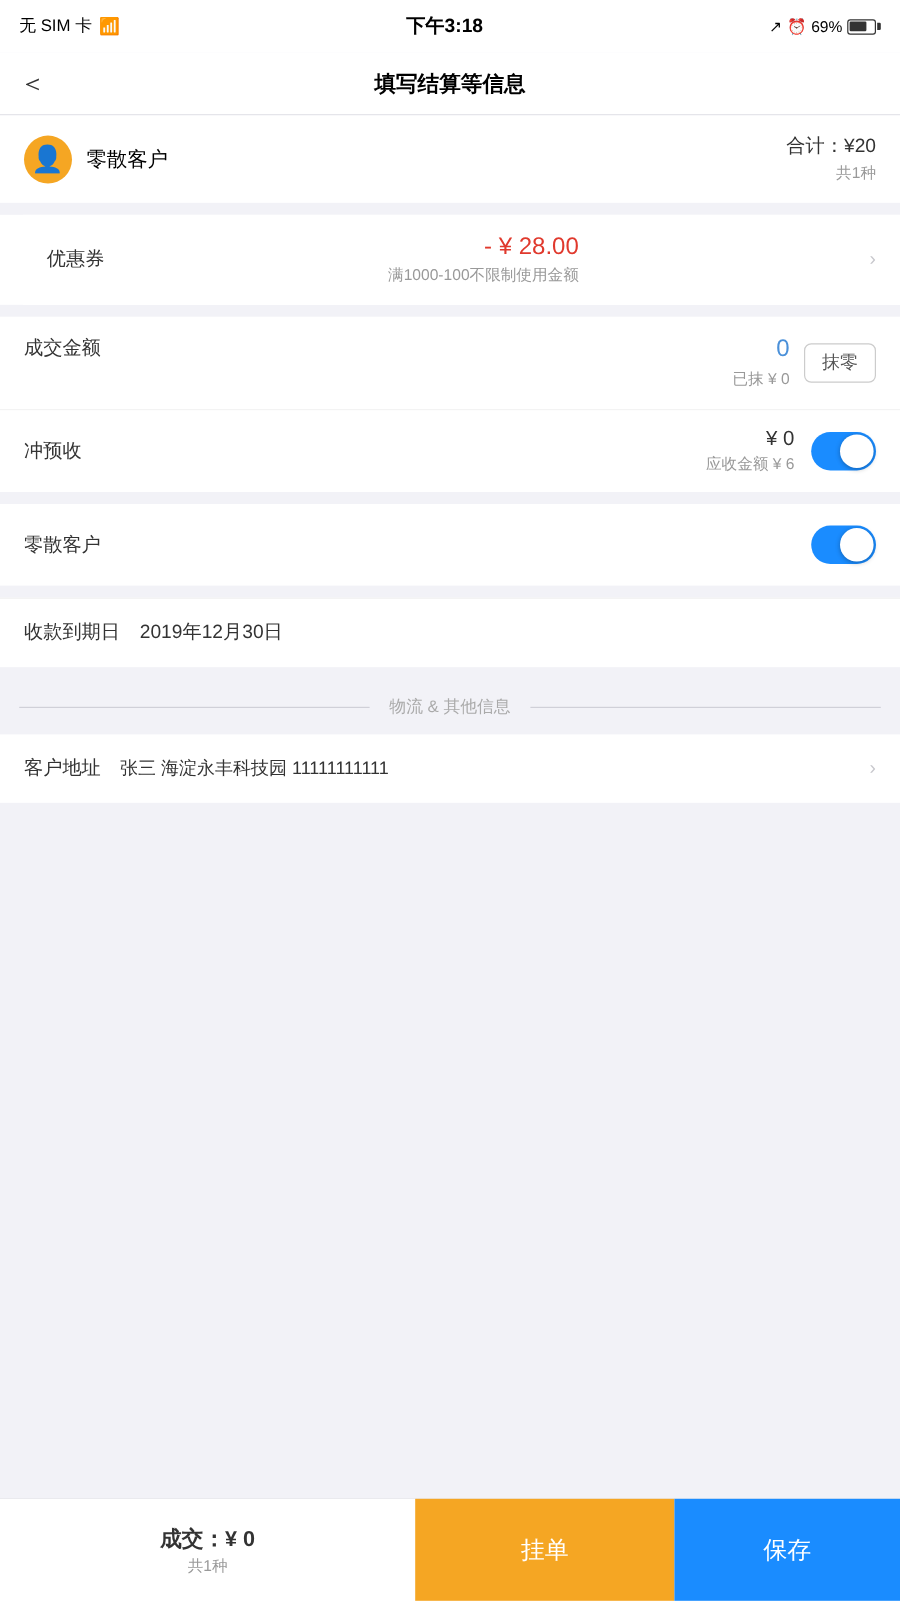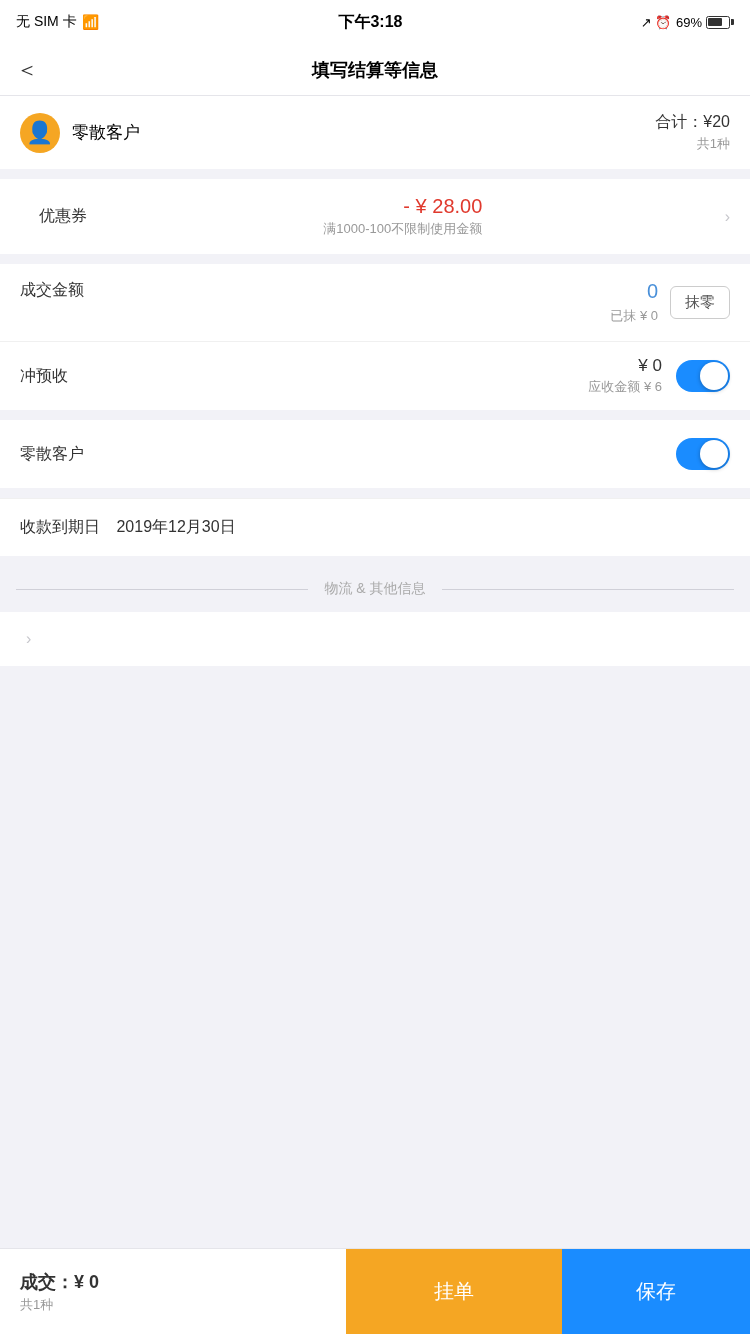--- a/index.html
+++ b/index.html
@@ -213,20 +213,21 @@
       display: flex;
       background: #fff;
       border-top: 1px solid #e5e5ea;
     }
     .bottom-info {
       flex: 1;
       display: flex;
       flex-direction: column;
       justify-content: center;
       padding: 0 20px;
+      align-items: center;
     }
     .bottom-deal { font-size: 15px; color: #333; }
     .bottom-deal span { font-size: 18px; font-weight: 600; color: #333; }
     .bottom-count { font-size: 13px; color: #999; margin-top: 2px; }
     .btn-hang {
       width: 216px;
       background: #f5a623;
       color: #fff;
       font-size: 20px;
       font-weight: 500;
@@ -362,20 +363,24 @@
     </div>
   </div>
 
   <div class="logistics-divider">
     <div class="divider-line"></div>
     <span class="divider-text">物流 &amp; 其他信息</span>
     <div class="divider-line"></div>
   </div>
 
   <div class="address-row card">
+    <div class="address-left">
+      <span class="address-label">客户地址</span>
+      <span class="address-value">张三 海淀永丰科技园 11111111111</span>
+    </div>
     <span class="row-chevron">›</span>
   </div>
 
 </div>
 
 <div class="bottom-bar">
   <div class="bottom-info">
     <div class="bottom-deal">
       <span>成交：</span><span>¥ 0</span>
     </div>

